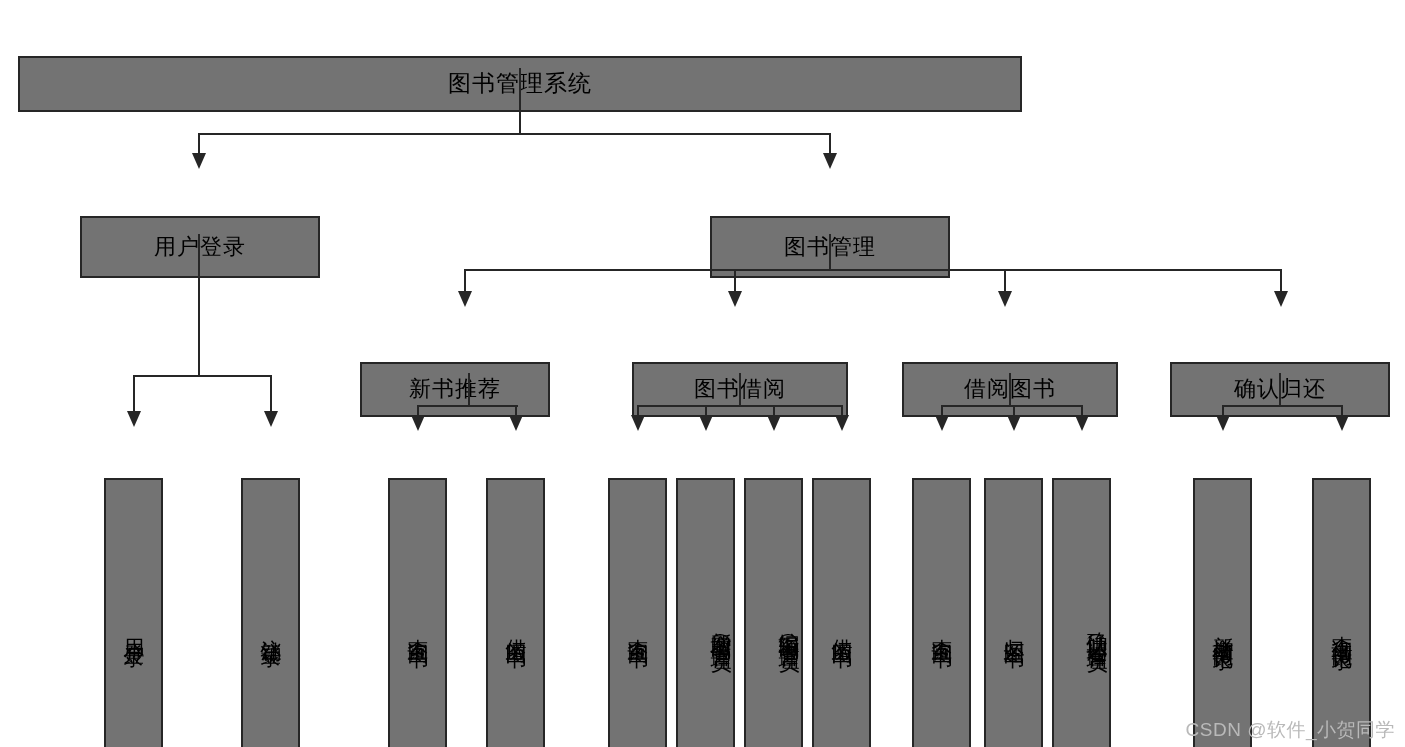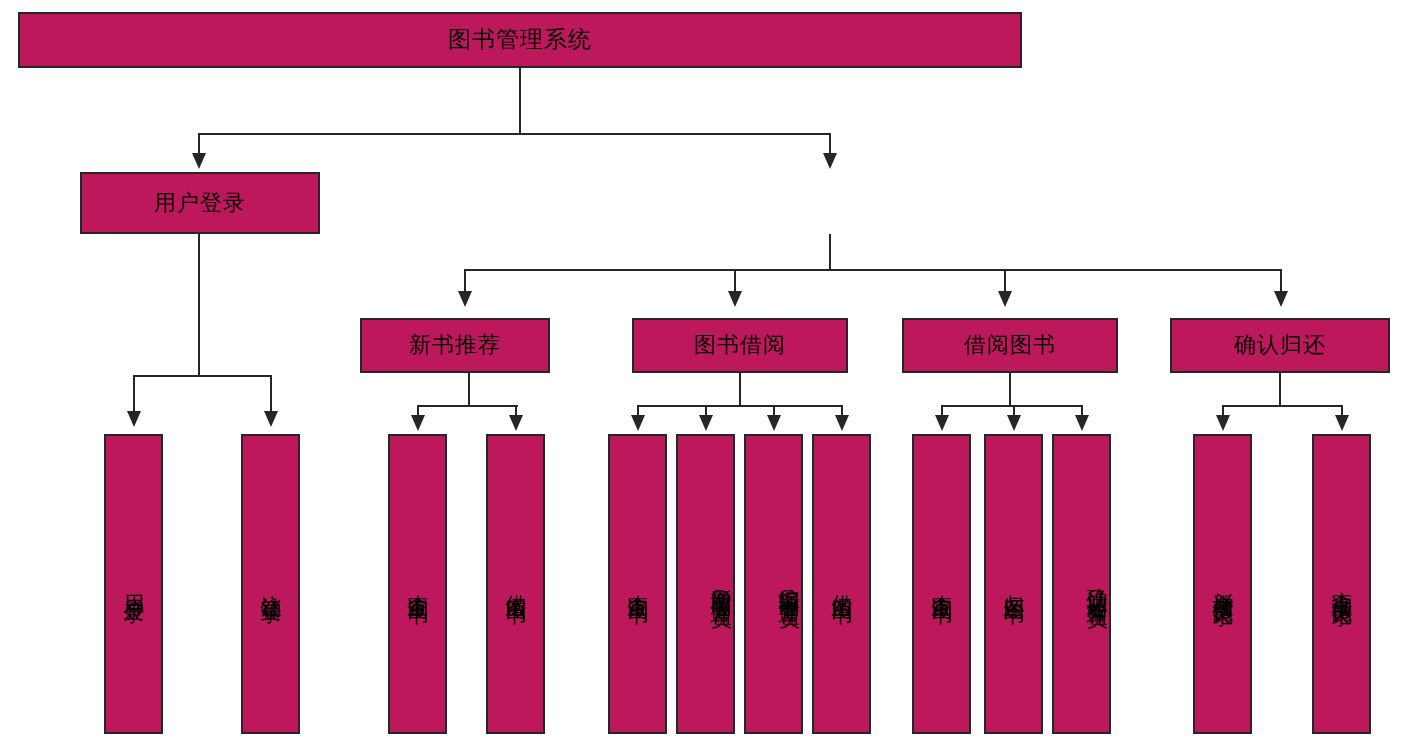--- a/index.html
+++ b/index.html
@@ -11,27 +11,28 @@
     position:relative;
     width:1405px;
     height:747px;
     background:#ffffff;
     overflow:hidden;
   }
   
   .node{
     position:absolute;
     box-sizing:border-box;
-    background:#be185d;
+    background:#737373;
     border:2px solid #262626;
     display:flex;
     align-items:center;
     justify-content:center;
     color:#000000;
     letter-spacing:1px;
+    margin-top:44px;
   }
   .node.h{
     font-size:22px;
     line-height:1.1;
   }
   .node.root{ font-size:23px; }
   .node.v{
     font-size:21px;
     writing-mode:vertical-rl;
     text-orientation:upright;
@@ -86,20 +87,23 @@
   <div class="ln v" style="left:519px;top:68px;height:66px;"></div>
 
   <div class="ln h" style="left:198px;top:133px;width:633px;"></div>
   <div class="ln v" style="left:198px;top:133px;height:20px;"></div>
   <div class="arrow" style="left:192px;top:153px;"></div>
   <div class="ln v" style="left:829px;top:133px;height:20px;"></div>
   <div class="arrow" style="left:823px;top:153px;"></div>
 
   <div class="node h" style="left:80px;top:172px;width:240px;height:62px;">
     <span>用户登录</span>
+  </div>
+  <div class="node h" style="left:710px;top:172px;width:240px;height:62px;">
+    <span>图书管理</span>
   </div>
 
   <div class="ln v" style="left:198px;top:234px;height:142px;"></div>
   <div class="ln h" style="left:133px;top:375px;width:137px;"></div>
   <div class="ln v" style="left:133px;top:375px;height:36px;"></div>
   <div class="arrow" style="left:127px;top:411px;"></div>
   <div class="ln v" style="left:270px;top:375px;height:36px;"></div>
   <div class="arrow" style="left:264px;top:411px;"></div>
 
   <div class="ln v" style="left:829px;top:234px;height:36px;"></div>
@@ -197,14 +201,15 @@
     <span class="vtext">确认归还（管理员）</span>
   </div>
 
   <div class="node v" style="left:1193px;top:434px;width:59px;height:300px;">
     <span class="vtext">新增借阅记录</span>
   </div>
   <div class="node v" style="left:1312px;top:434px;width:59px;height:300px;">
     <span class="vtext">查询借阅记录</span>
   </div>
 
+  <div id="watermark">CSDN @软件_小贺同学</div>
 
 </div>
 
 </body></html>

